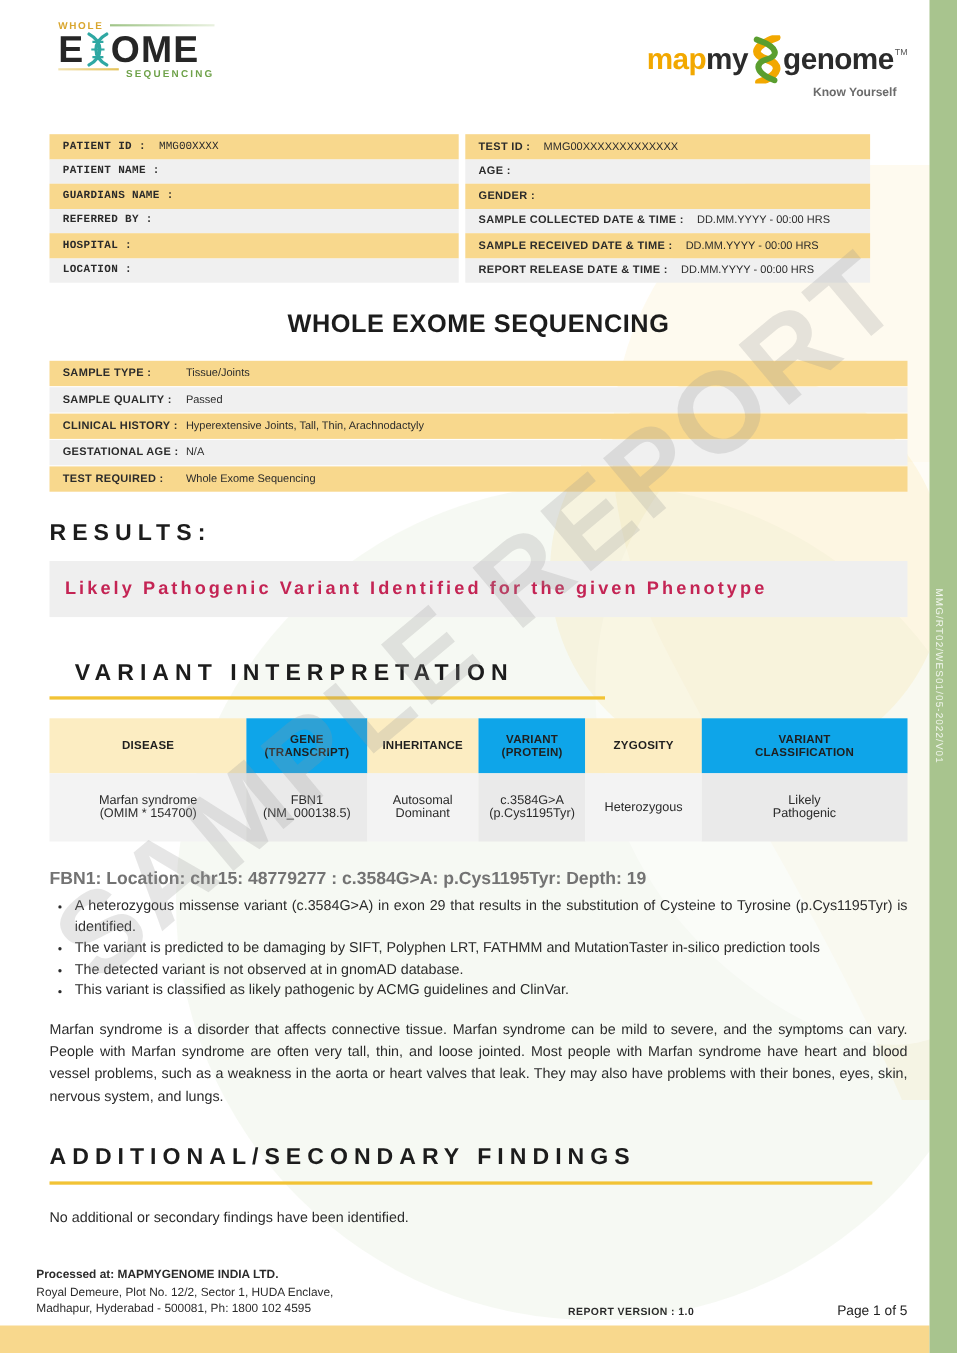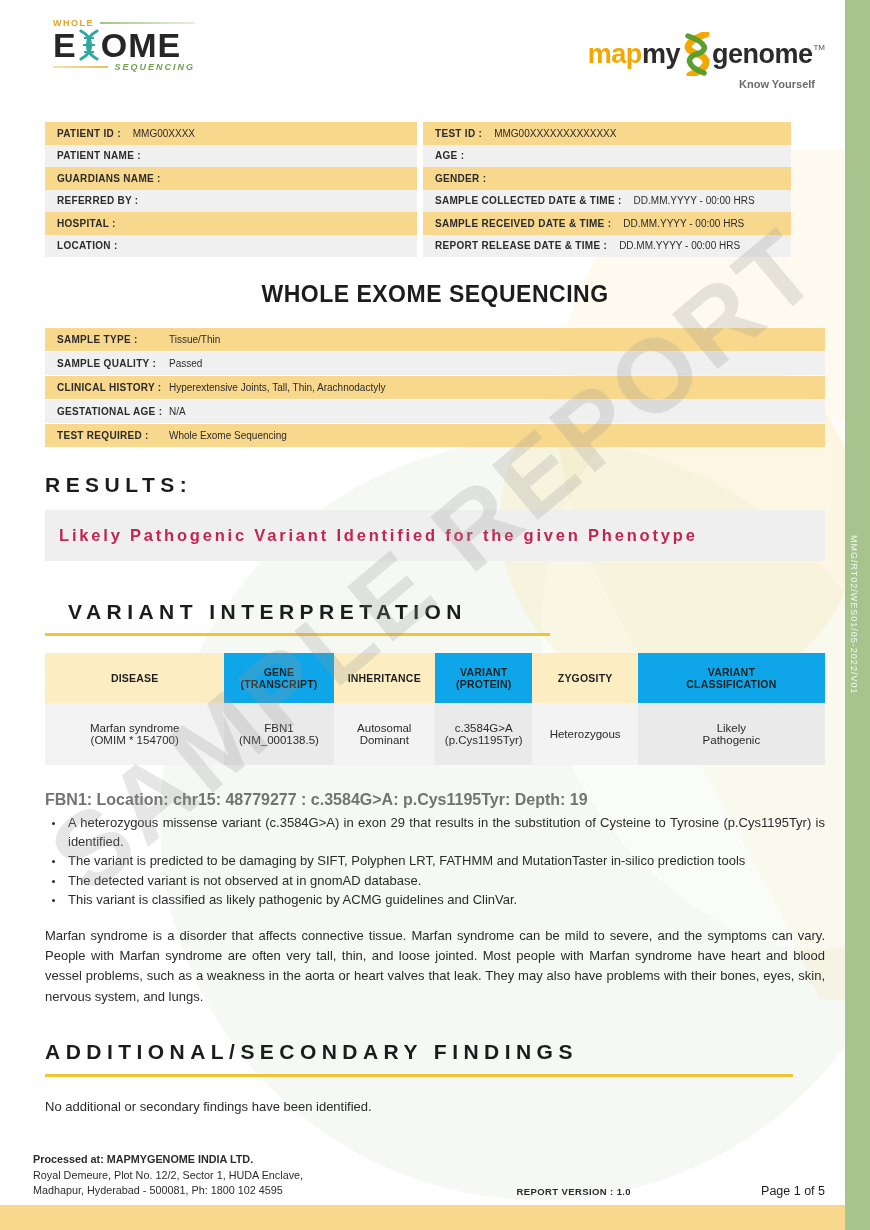--- a/index.html
+++ b/index.html
@@ -35,36 +35,36 @@
   
   .content { position:relative; z-index:1; padding:18px 45px 0 45px; }
 
   
   .header { display:flex; justify-content:space-between; align-items:flex-start; height:88px; }
   .logo-exome { width:150px; padding-left:8px; }
   .le-row1 { display:flex; align-items:center; gap:6px; }
   .le-whole { font-size:9px; font-weight:700; letter-spacing:1.5px; color:#d9a62e; }
   .le-line1 { flex:1; height:2px; background:linear-gradient(to right,#9fc487,#e9f1e0); }
   .le-main { display:flex; align-items:center; font-size:34px; font-weight:600; letter-spacing:1px; color:#262626; line-height:1; }
-  .le-row3 { display:flex; align-items:center; gap:6px;font-style:italic; }
+  .le-row3 { display:flex; gap:6px; }
   .le-line2 { flex:1; height:2px; background:linear-gradient(to right,#f2e2b0,#e4c258); }
   .le-seq { font-size:9px; font-weight:700; letter-spacing:2px; color:#6fa24a; }
   .logo-mmg { text-align:right; padding-top:14px; }
   .mmg-row { display:flex; align-items:center; justify-content:flex-end; line-height:1; }
   .mmg-word { font-size:27px; font-weight:700; letter-spacing:-0.5px; }
   .mmg-map { color:#f2a800; }
   .mmg-my { color:#2b2b2b; }
   .mmg-genome { color:#2b2b2b; }
   .mmg-tm { font-size:8px; color:#555; vertical-align:top; margin-top:-12px; margin-left:1px; }
   .mmg-tag { font-size:11px; font-weight:700; color:#6b6b6b; margin-top:2px; padding-right:10px; }
 
   
   .patient-table { display:flex; gap:6px; margin-top:16px; }
   .pt-col { display:flex; flex-direction:column; }
-  .pt-col.left  { width:372px; }
+  .pt-col.left  { width:372px;font-family:Liberation Mono, monospace; }
   .pt-col.right { width:368px; }
   .pt-row { display:flex; align-items:center; gap:12px; height:22.5px; padding:0 12px; font-size:10px; }
   .pt-row.odd  { background:#f8d88d; }
   .pt-row.even { background:#f0f0f0; }
   .pt-label { font-weight:700; letter-spacing:0.3px; white-space:nowrap; }
   .pt-value { font-size:10px; white-space:nowrap; }
 
   
   .main-title { text-align:center; font-size:23px; font-weight:700; letter-spacing:0.5px; color:#1c1c1c; margin:24px 0 20px 0; }
 
@@ -226,21 +226,21 @@
         <span class="pt-value">DD.MM.YYYY - 00:00 HRS</span>
       </div>
     </div>
   </div>
 
   <div class="main-title">WHOLE EXOME SEQUENCING</div>
 
   <div class="sample-table">
     <div class="st-row odd">
       <span class="st-label">SAMPLE TYPE :</span>
-      <span class="st-value">Tissue/Thin</span>
+      <span class="st-value">Tissue/Joints</span>
     </div>
     <div class="st-row even">
       <span class="st-label">SAMPLE QUALITY :</span>
       <span class="st-value">Passed</span>
     </div>
     <div class="st-row odd">
       <span class="st-label">CLINICAL HISTORY :</span>
       <span class="st-value">Hyperextensive Joints, Tall, Thin, Arachnodactyly</span>
     </div>
     <div class="st-row even">

